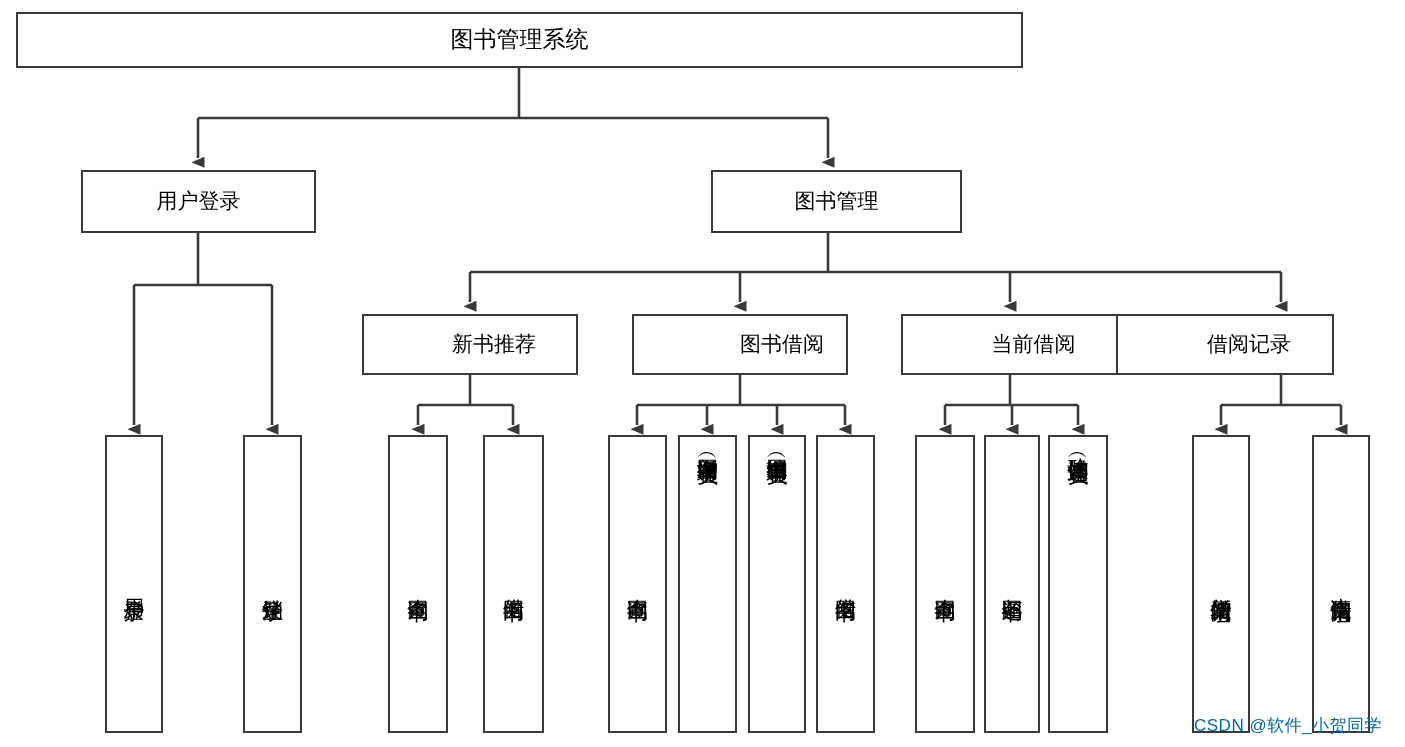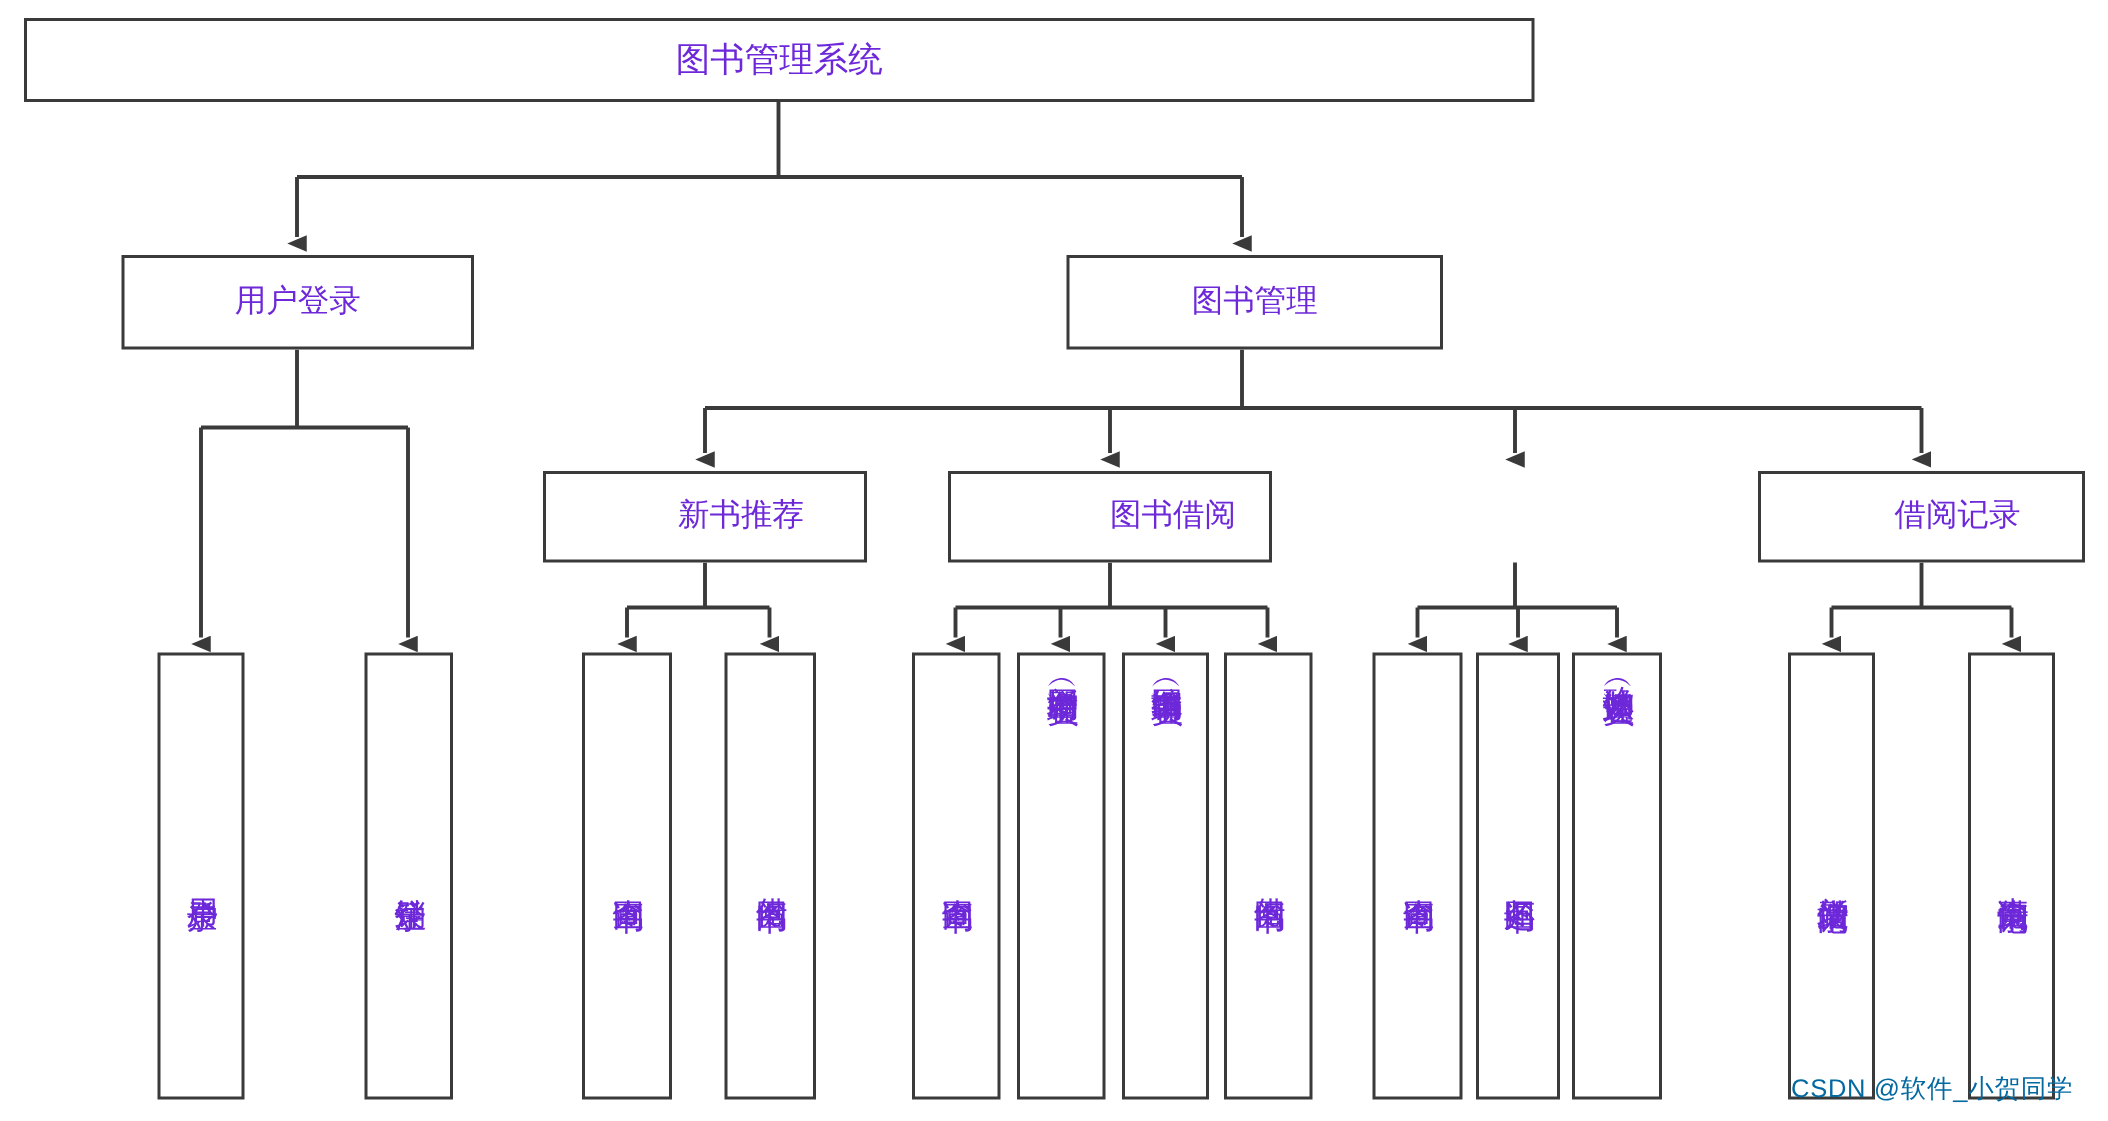--- a/index.html
+++ b/index.html
@@ -26,21 +26,21 @@
     pointer-events: none;
   }
   .node {
     position: absolute;
     box-sizing: border-box;
     background: #ffffff;
     border: 2px solid #3a3a3a;
     display: flex;
     align-items: center;
     justify-content: center;
-    color: #6d28d9;
+    color: #000000;
     z-index: 2;
   }
   .node .lbl {
     display: block;
     text-align: center;
     line-height: 1.18;
     white-space: pre-line;
   }
   .node.root .lbl { font-size: 23px; }
   .node.lvl2 .lbl { font-size: 21px; }
@@ -138,21 +138,24 @@
   <div class="node lvl2" style="left:711px; top:170px; width:251px; height:63px;">
     <span class="lbl">图书管理</span>
   </div>
 
   <div class="node lvl3" style="left:362px; top:314px; width:216px; height:61px;">
     <span class="lbl">新书推荐</span>
   </div>
   <div class="node lvl3" style="left:632px; top:314px; width:216px; height:61px;padding-left:36px;">
     <span class="lbl">图书借阅</span>
   </div>
-  <div class="node lvl3" style="left:1172px; top:314px; width:218px; height:61px;">
+  <div class="node lvl3" style="left:901px; top:314px; width:217px; height:61px;">
+    <span class="lbl">当前借阅</span>
+  </div>
+  <div class="node lvl3" style="left:1116px; top:314px; width:218px; height:61px;">
     <span class="lbl">借阅记录</span>
   </div>
 
   <div class="node leaf centered" style="left:105px; top:435px; width:58px; height:298px;">
     <span class="lbl">用户登录</span>
   </div>
   <div class="node leaf centered" style="left:243px; top:435px; width:59px; height:298px;">
     <span class="lbl">注销登录</span>
   </div>
 

